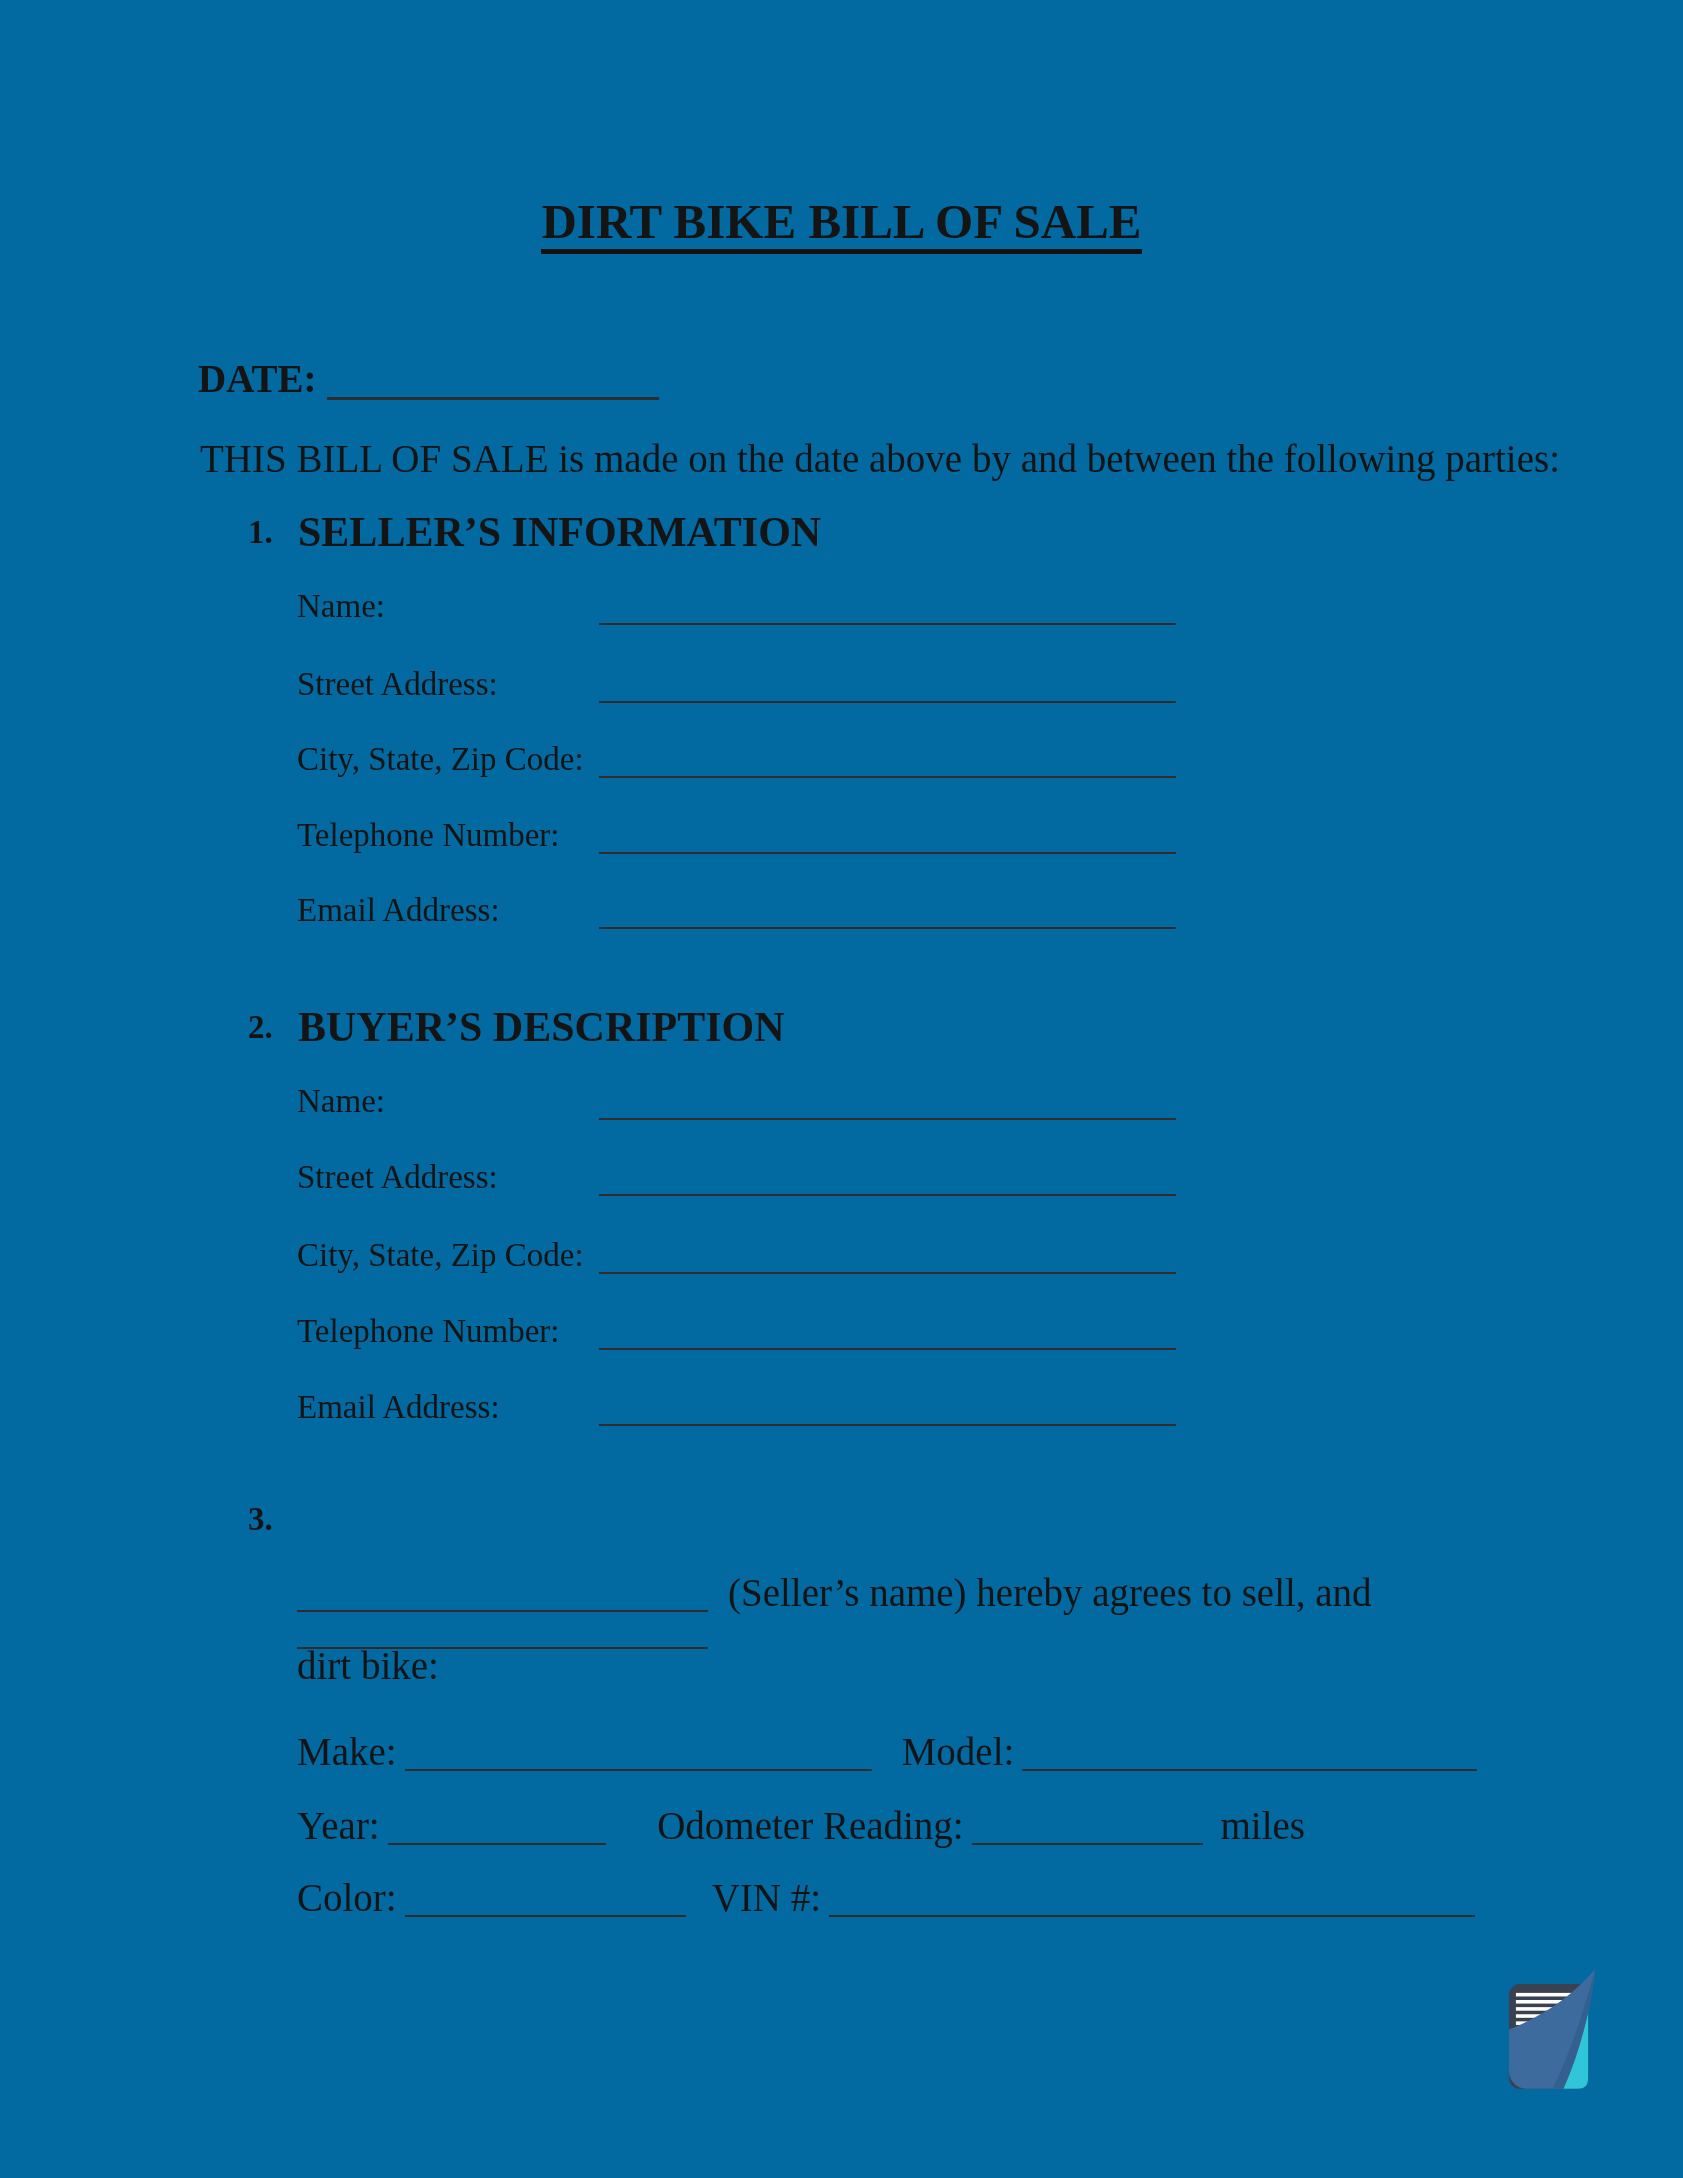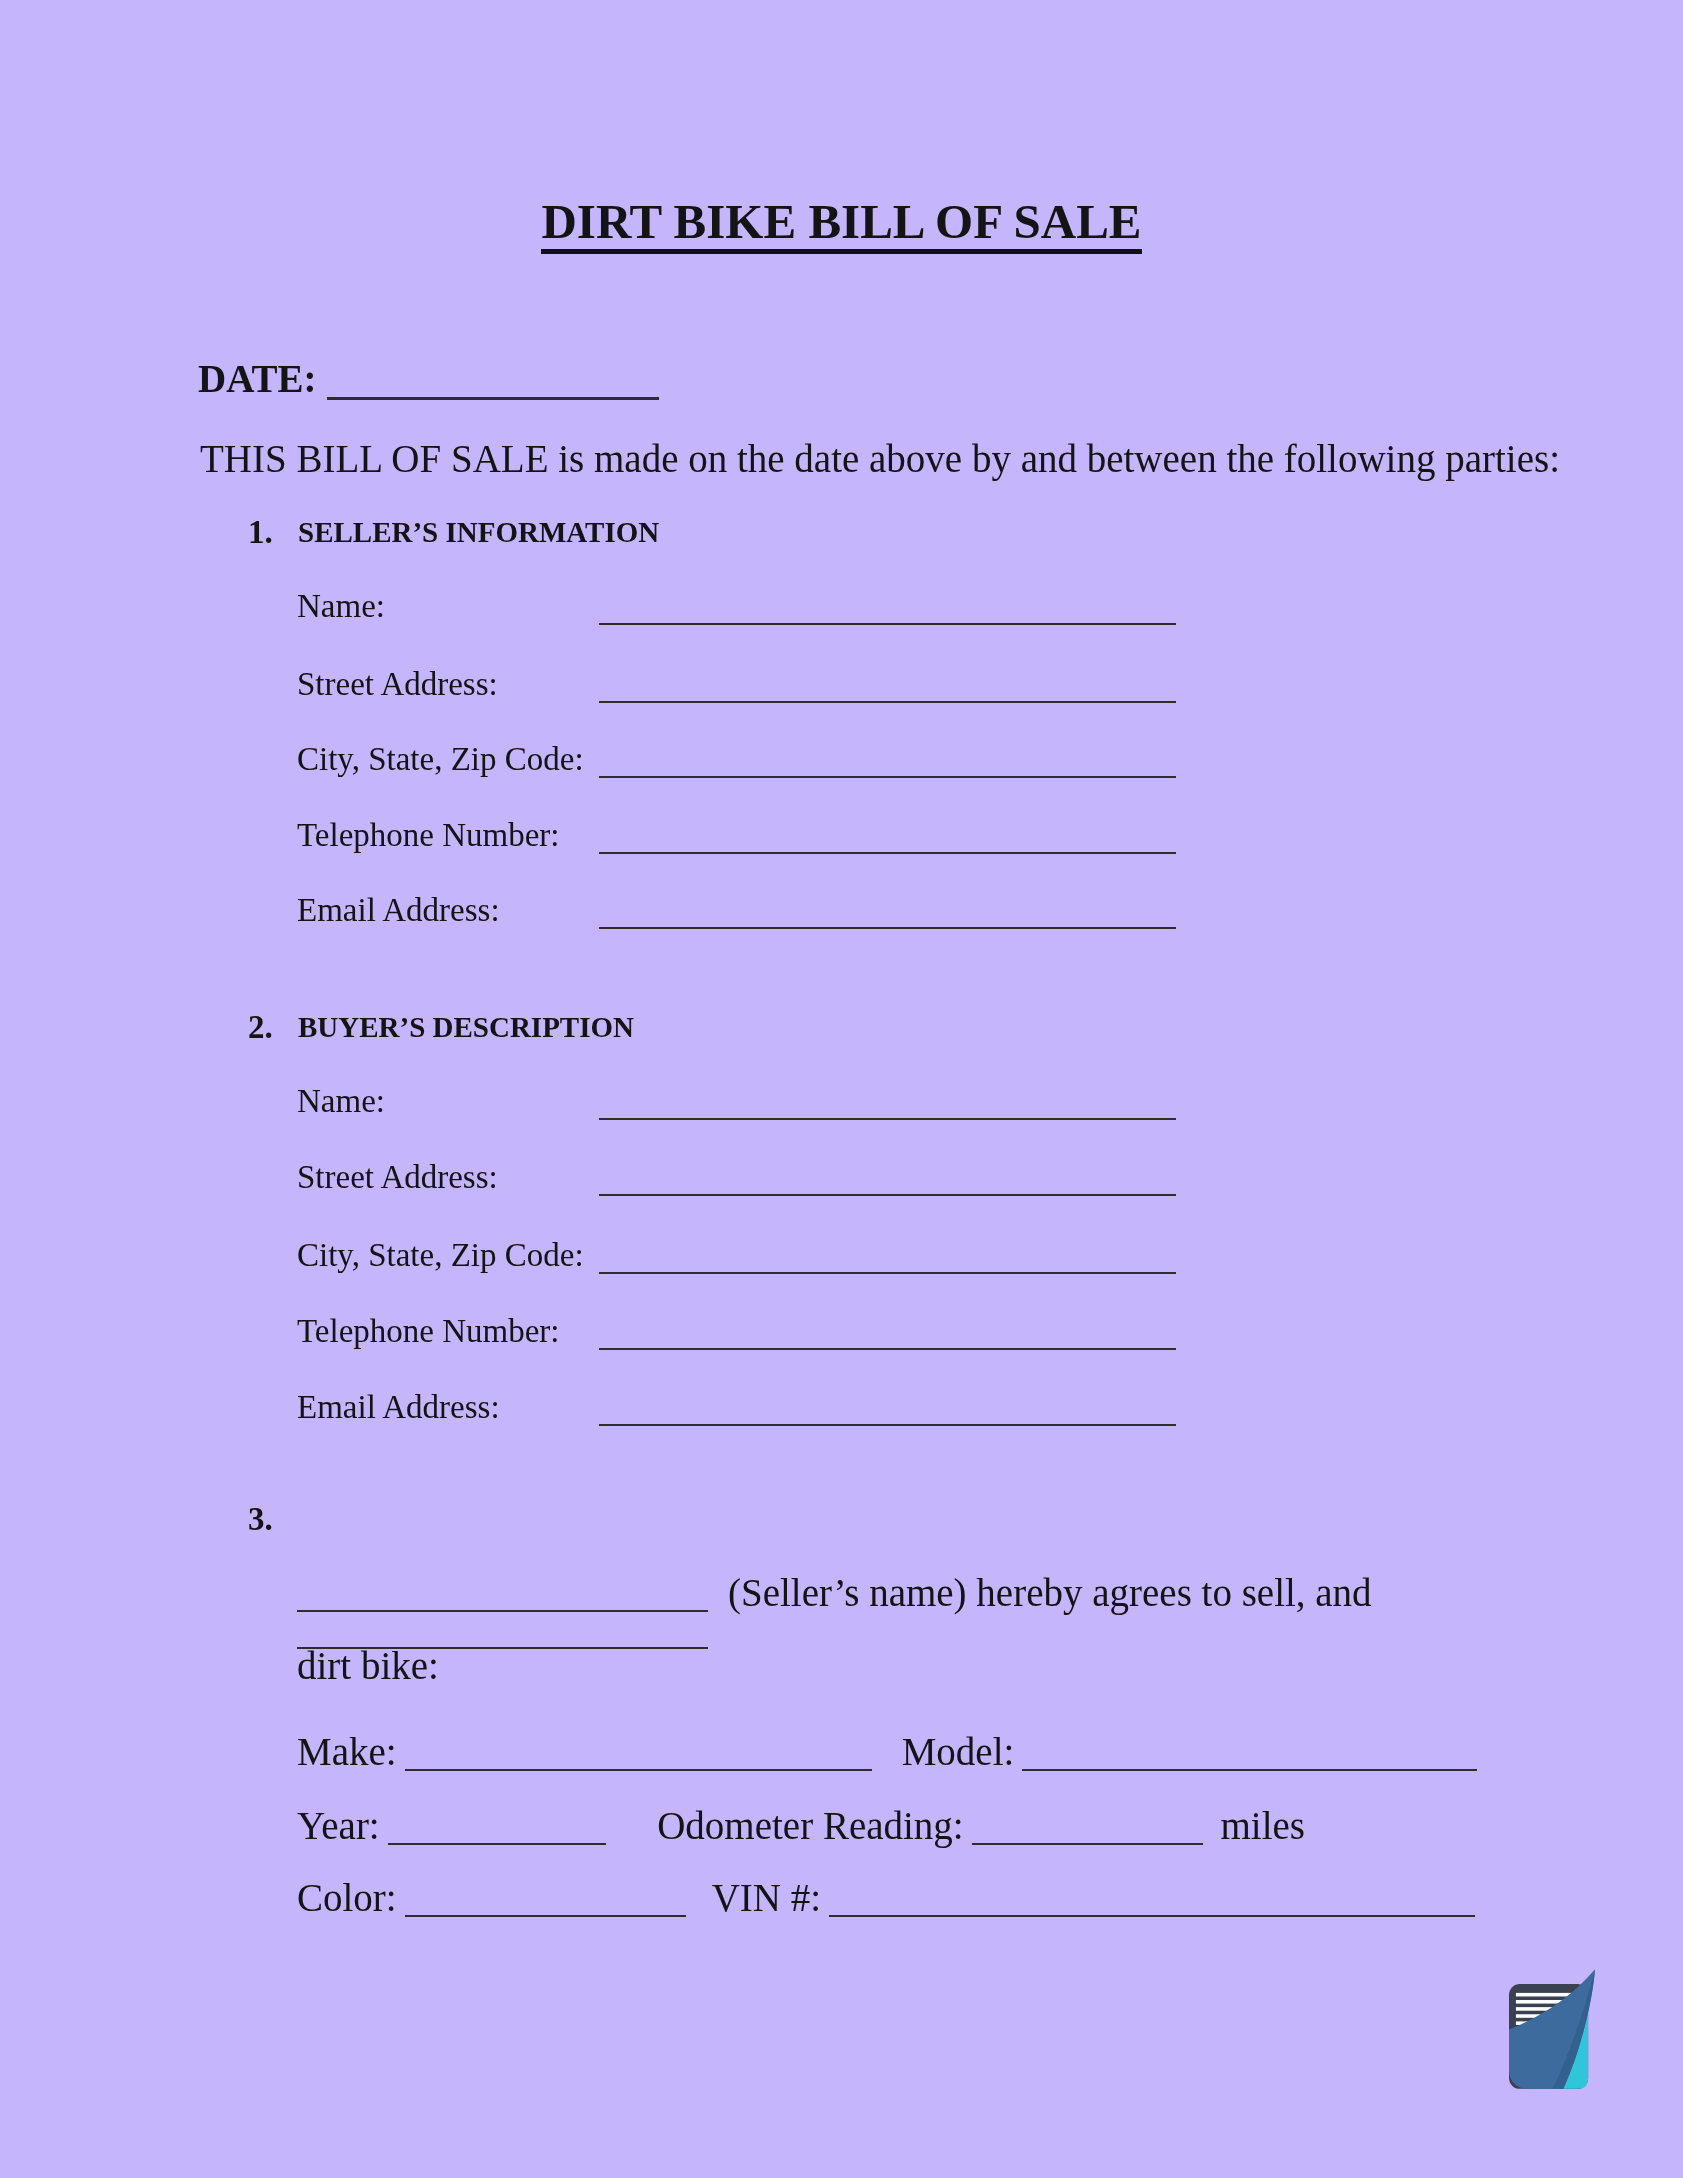--- a/index.html
+++ b/index.html
@@ -2,21 +2,21 @@
 <html><head>
 <meta charset="utf-8">
 <style>
   * { margin: 0; padding: 0; box-sizing: border-box; }
   html, body { background: #e8e8e8; }
   .page {
     position: relative;
     width: 1683px;
     height: 2178px;
     margin: 0 auto;
-    background: #c4b5fd;
+    background: #0369a1;
     font-family: "Liberation Serif", "DejaVu Serif", serif;
     color: #141414;
     overflow: hidden;
   }
   .abs { position: absolute; }
   .t  { font-size: 39px; line-height: 38px; white-space: nowrap; }
   .b  { font-weight: bold; }
 
   .title-wrap { top: 196px; left: 0; width: 1683px; text-align: center; }
   .title-wrap span {
@@ -28,21 +28,21 @@
     padding-bottom: 2px;
   }
 
   .date-row { left: 198px; top: 360px; display: flex; height: 40px; align-items: stretch; }
   .date-blank { width: 332px; margin-left: 11px; border-bottom: 3px solid #2d2d2d; }
 
   .intro { left: 200px; top: 440px; }
 
   .sec { display: flex; left: 248px; }
   .sec .num { display: inline-block; width: 50px; font-size: 33px; line-height: 38px; font-weight: bold; }
-  .sec .hd  { font-size: 29px; line-height: 38px; font-weight: bold; white-space: nowrap; }
+  .sec .hd  { font-size: 42px; line-height: 38px; font-weight: bold; white-space: nowrap; }
 
   .frow { left: 297px; width: 879px; display: flex; height: 38px; align-items: stretch; }
   .flbl { width: 302px; flex: none; font-size: 33px; line-height: 38px; white-space: nowrap; }
   .blank { border-bottom: 2px solid #2d2d2d; }
   .fline { flex: 1; }
 
   .drow { left: 297px; display: flex; height: 38px; align-items: stretch; }
   .dblank { width: 411px; flex: none; }
   .dtxt { margin-left: 20px; }
 

